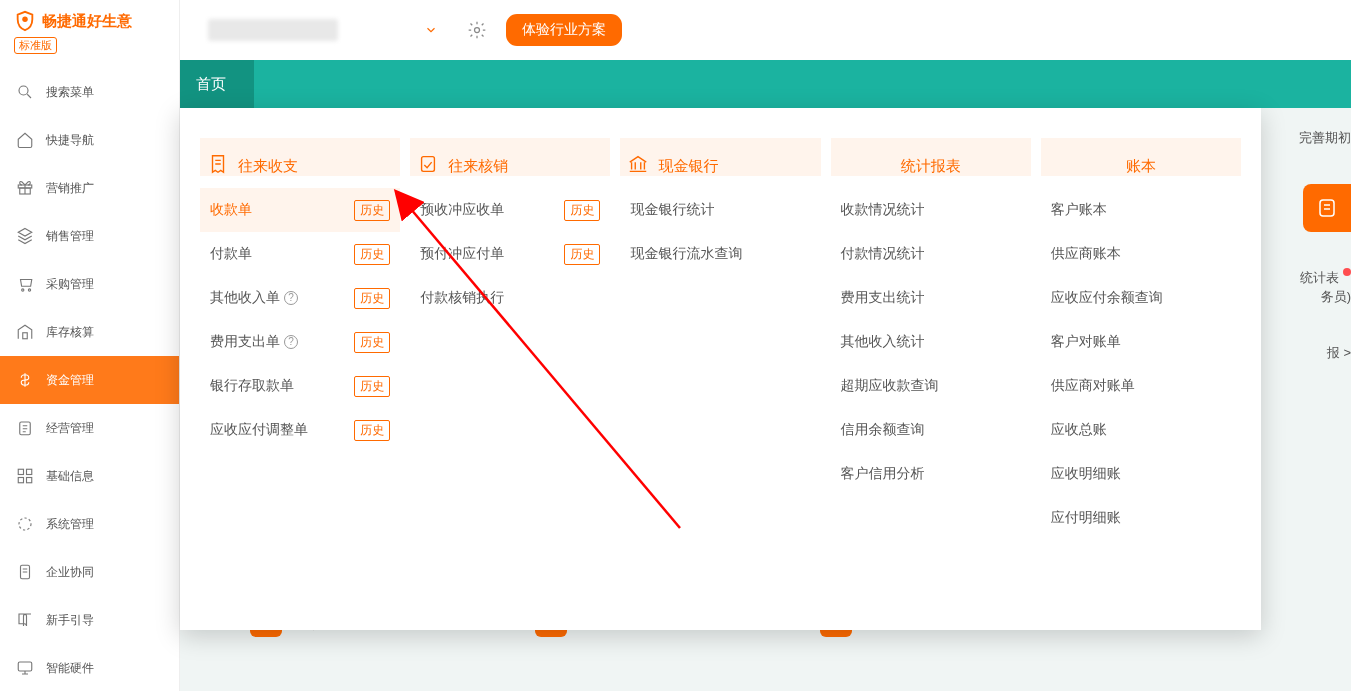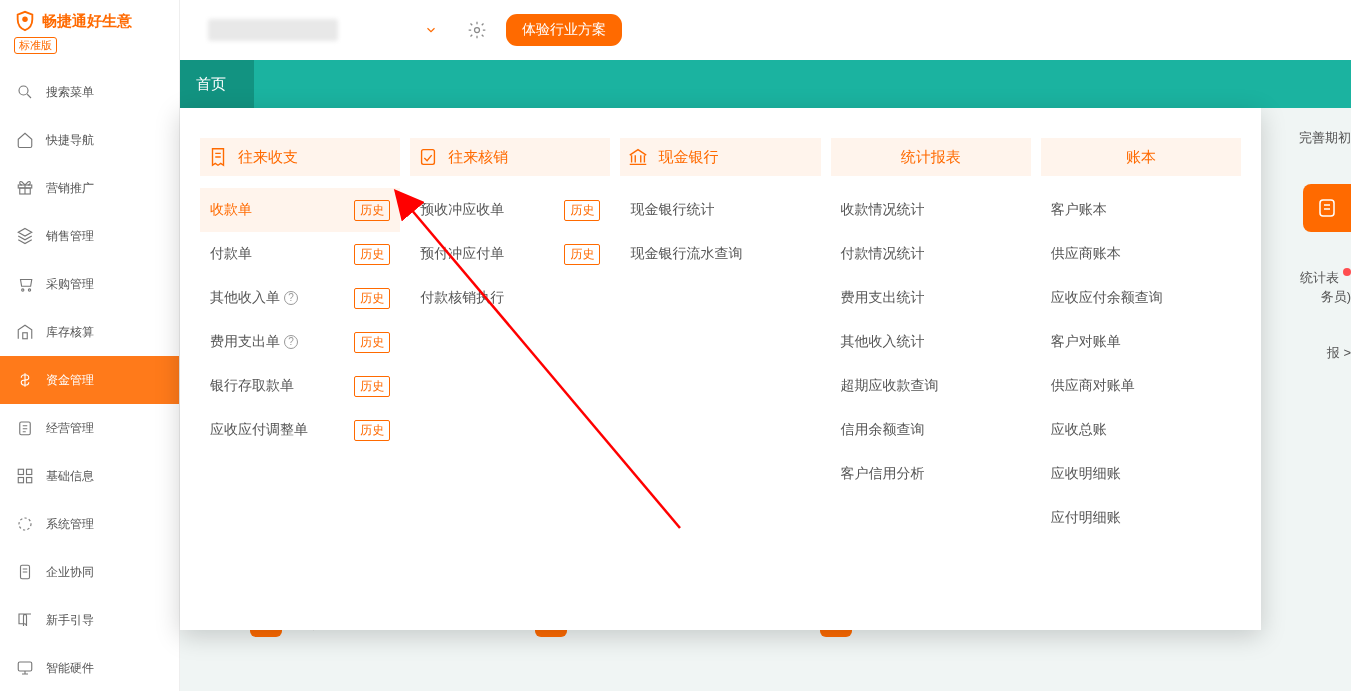--- a/index.html
+++ b/index.html
@@ -31,21 +31,21 @@
 
     .tabbar { height: 48px; background: #1bb3a0; display: flex; align-items: stretch; padding-left: 0; }
     .tab { padding: 0 28px; display: flex; align-items: center; color: #fff; font-size: 15px; cursor: pointer; }
     .tab.active { background: #129381; padding-left: 16px; }
 
     .content { flex: 1; padding: 0 0 0 0; position: relative; }
 
     
     .mega { position: absolute; top: 108px; left: 180px; right: 90px; background: #fff; box-shadow: 0 6px 24px rgba(0,0,0,0.18); z-index: 20; display: flex; padding: 30px 20px 90px 20px; gap: 10px; }
     .col { flex: 1; }
-    .col-hd { display: flex; align-items: center; gap: 8px; height: 38px; background: #fff4ec; color: #ff6a00; font-size: 15px; padding: 0 6px; margin-bottom: 12px; }
+    .col-hd { display: flex; align-items: flex-end; gap: 8px; height: 38px; background: #fff4ec; color: #ff6a00; font-size: 15px; padding: 0 6px; margin-bottom: 12px; }
     .col-hd.noicon { justify-content: center; }
     .col-list { display: flex; flex-direction: column; }
     .mi { display: flex; align-items: center; justify-content: space-between; height: 44px; padding: 16px 10px; cursor: pointer; color: #555; font-size: 14px; }
     .mi.sel { background: #fff4ec; color: #ff6a00; }
     .mi .q { display:inline-block; width:14px; height:14px; border:1px solid #999; border-radius:50%; font-size:10px; text-align:center; line-height:12px; color:#999; margin-left:2px; }
     .hist { border: 1px solid #ff6a00; color: #ff6a00; font-size: 12px; padding: 1px 5px; border-radius: 2px; }
     .col .mi .lbl { display: flex; align-items: center; gap: 2px; }
 
     .hd-icon { width: 24px; height: 24px; display:inline-flex; align-items:center; justify-content:center; }
 

